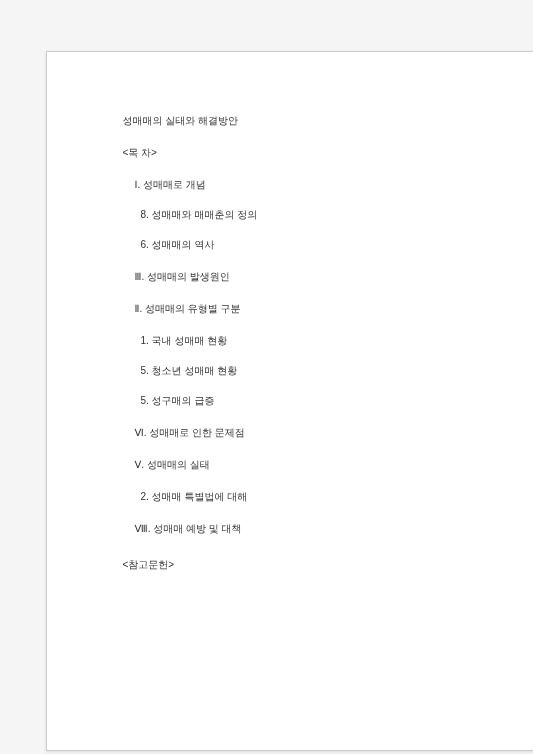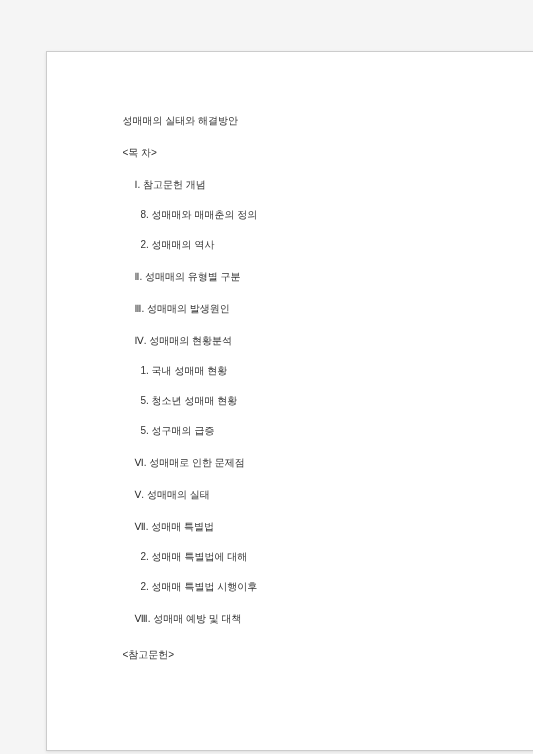--- a/index.html
+++ b/index.html
@@ -53,52 +53,49 @@
 <body>
 
 <div class="page">
   <div class="content">
 
     <div class="title">성매매의 실태와 해결방안</div>
 
     <div class="toc-header">&lt;목    차&gt;</div>
 
     <div class="section">
-      <span class="section-header">Ⅰ. 참고문헌 개념</span>
+      <span class="section-header">Ⅰ. 성매매로 개념</span>
       <span class="sub-item">8. 성매매와 매매춘의 정의</span>
-      <span class="sub-item">2. 성매매의 역사</span>
+      <span class="sub-item">6. 성매매의 역사</span>
+    </div>
+
+    <div class="section">
+      <span class="section-header">Ⅲ. 성매매의 발생원인</span>
     </div>
 
     <div class="section">
       <span class="section-header">Ⅱ. 성매매의 유형별 구분</span>
     </div>
 
     <div class="section">
-      <span class="section-header">Ⅲ. 성매매의 발생원인</span>
-    </div>
-
-    <div class="section">
-      <span class="section-header">Ⅳ. 성매매의 현황분석</span>
       <span class="sub-item">1. 국내 성매매 현황</span>
       <span class="sub-item">5. 청소년 성매매 현황</span>
       <span class="sub-item">5. 성구매의 급증</span>
     </div>
 
     <div class="section">
       <span class="section-header">Ⅵ. 성매매로 인한 문제점</span>
     </div>
 
     <div class="section">
       <span class="section-header">Ⅴ. 성매매의 실태</span>
     </div>
 
     <div class="section">
-      <span class="section-header">Ⅶ. 성매매 특별법</span>
       <span class="sub-item">2. 성매매 특별법에 대해</span>
-      <span class="sub-item">2. 성매매 특별법 시행이후</span>
     </div>
 
     <div class="section">
       <span class="section-header">Ⅷ. 성매매 예방 및 대책</span>
     </div>
 
     <div class="references">&lt;참고문헌&gt;</div>
 
   </div>
 </div>

